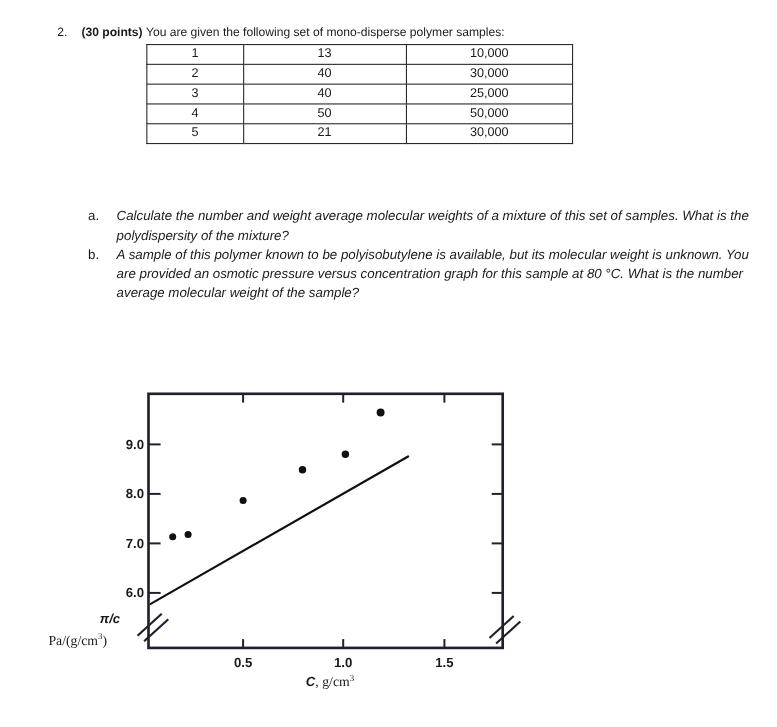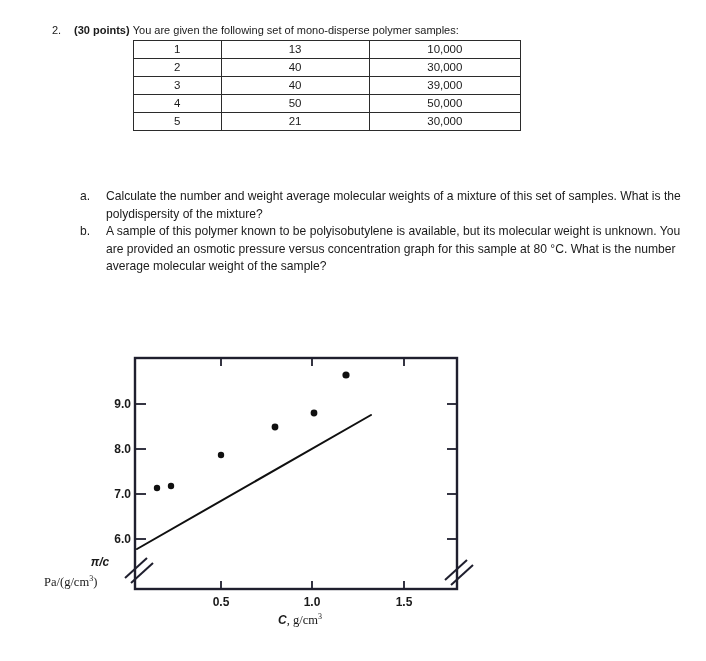--- a/index.html
+++ b/index.html
@@ -69,20 +69,21 @@
     line-height: 17.5px;
   }
   .subpart .marker {
     position: absolute;
     left: 0;
     top: 0;
     width: 18px;
   }
   .subpart .body {
     margin-left: 26px;
+    font-style: italic;
   }
   #subpart-a { top: 188px; }
   #subpart-b { top: 223px; }
 
   
   #figure {
     position: absolute;
     left: 0;
     top: 0;
     width: 706px;
@@ -129,21 +130,21 @@
       <td class="c2">10,000</td>
     </tr>
     <tr>
       <td class="c0">2</td>
       <td class="c1">40</td>
       <td class="c2">30,000</td>
     </tr>
     <tr>
       <td class="c0">3</td>
       <td class="c1">40</td>
-      <td class="c2">39,000</td>
+      <td class="c2">25,000</td>
     </tr>
     <tr>
       <td class="c0">4</td>
       <td class="c1">50</td>
       <td class="c2">50,000</td>
     </tr>
     <tr>
       <td class="c0">5</td>
       <td class="c1">21</td>
       <td class="c2">30,000</td>

